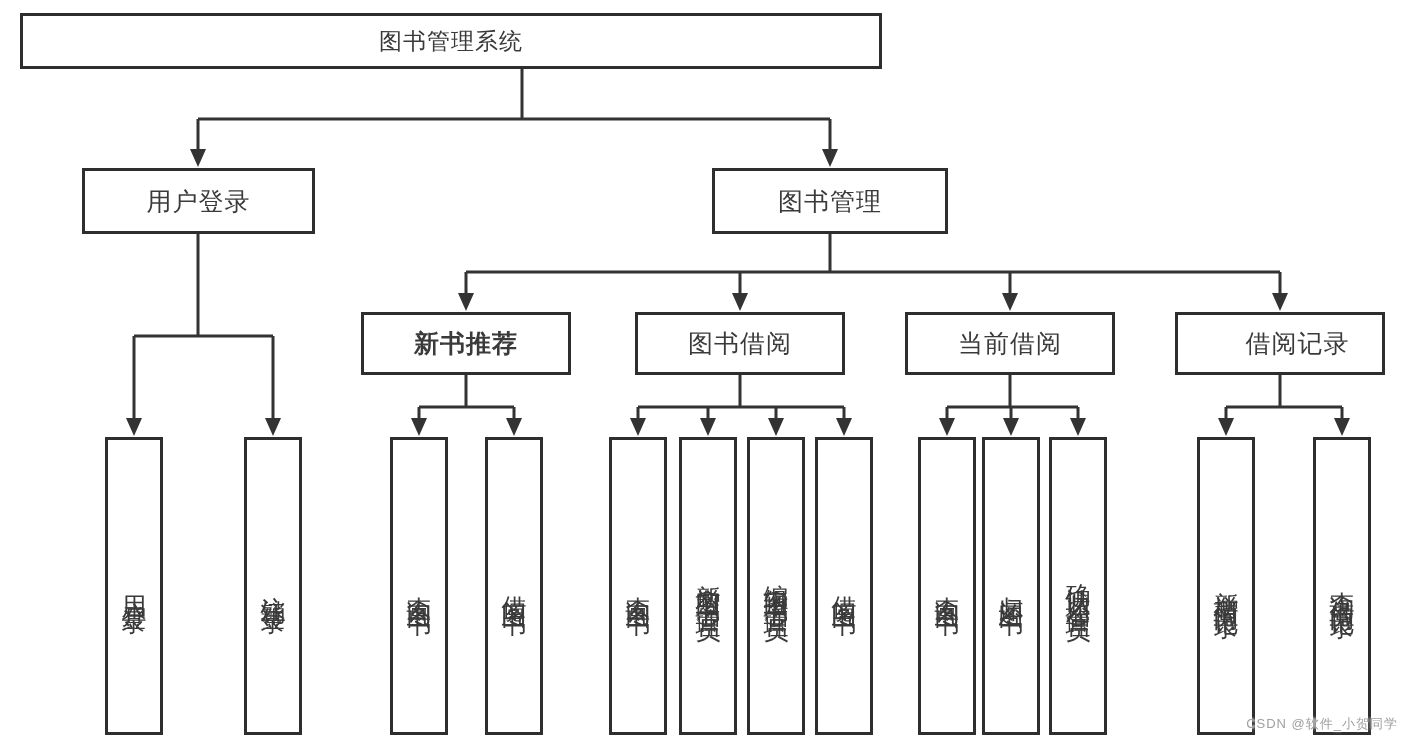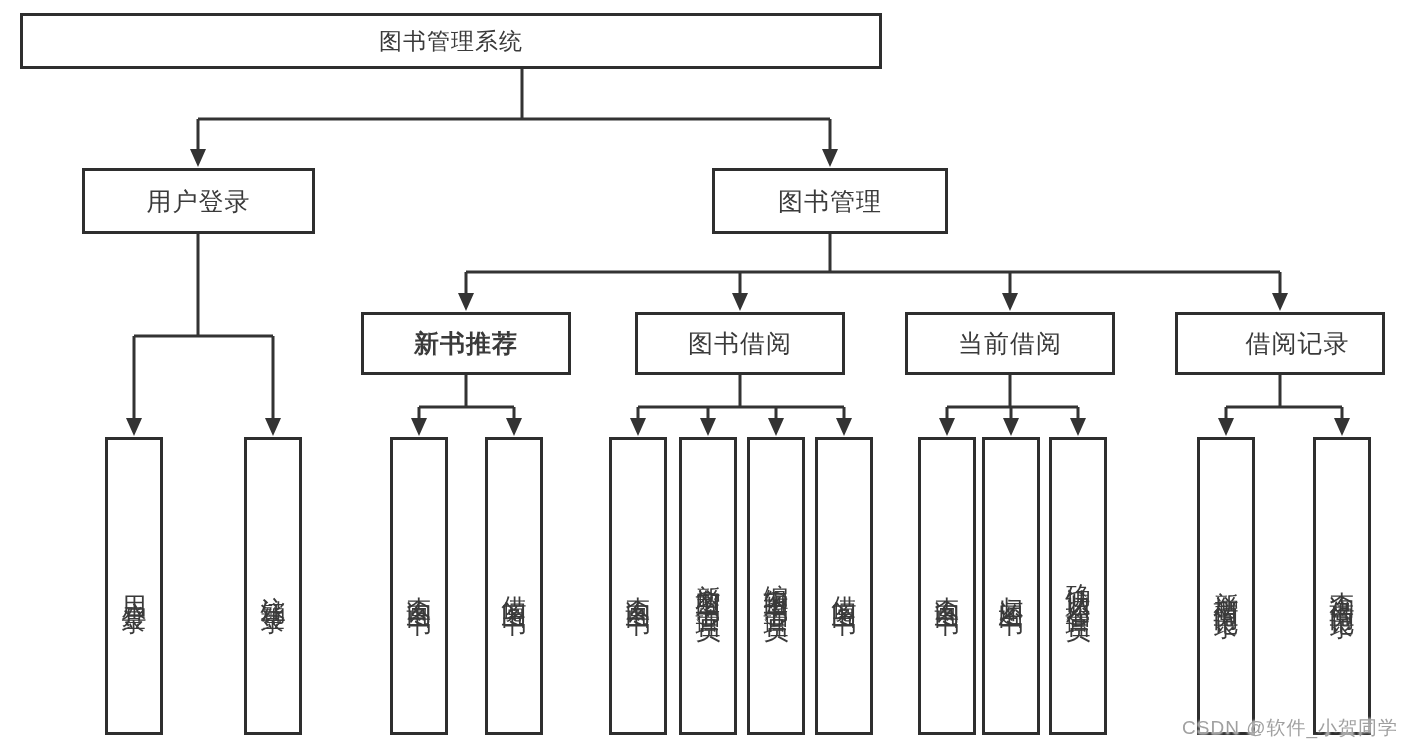--- a/index.html
+++ b/index.html
@@ -62,21 +62,21 @@
   .n-l7  { left: 815px;  }
   .n-l8  { left: 918px;  }
   .n-l9  { left: 982px;  }
   .n-l10 { left: 1049px; }
   .n-l11 { left: 1197px; }
   .n-l12 { left: 1313px; }
   .watermark {
     position: absolute;
     right: 7px;
     top: 715px;
-    font-size: 19px;
+    font-size: 13px;
     color: #a0a0a0;
     letter-spacing: 1px;
     z-index: 10;
     text-shadow: 0 0 3px #ffffff, 0 0 3px #ffffff;
     white-space: nowrap;
     margin-left: 12px;
   }
 </style>
 </head>
 <body>

